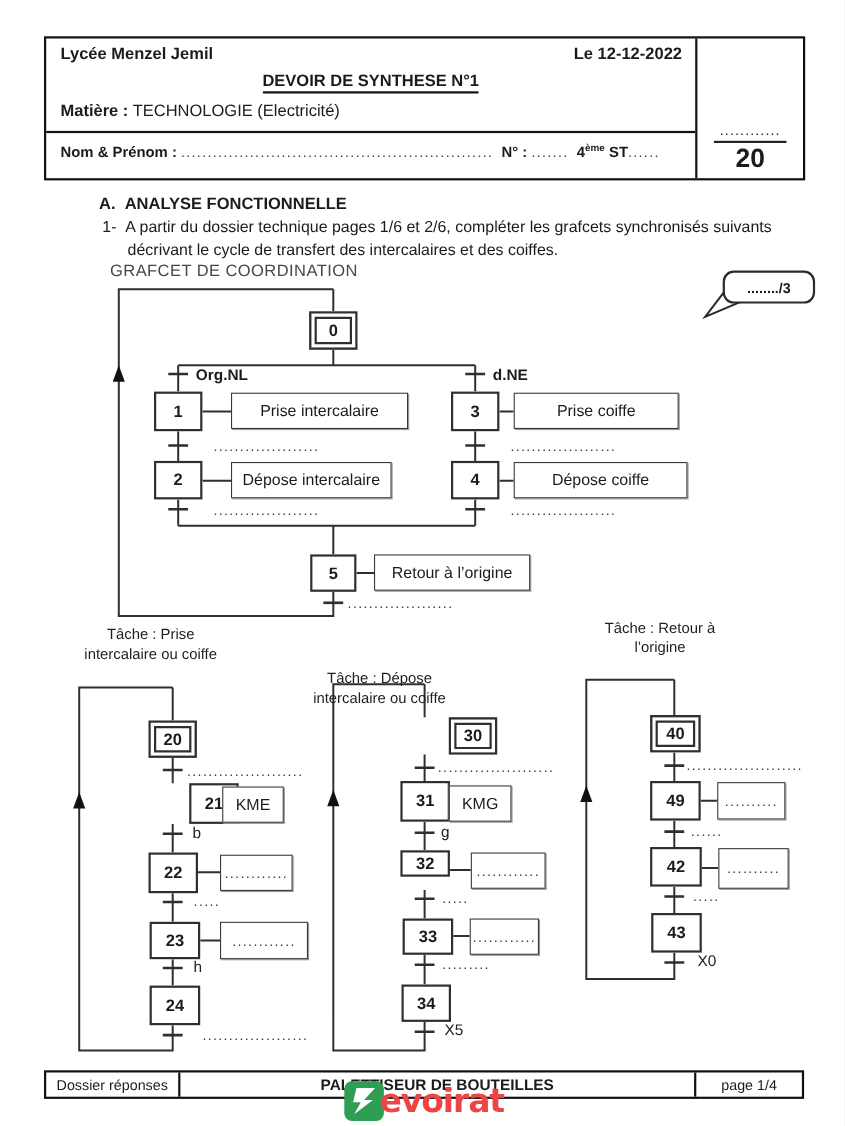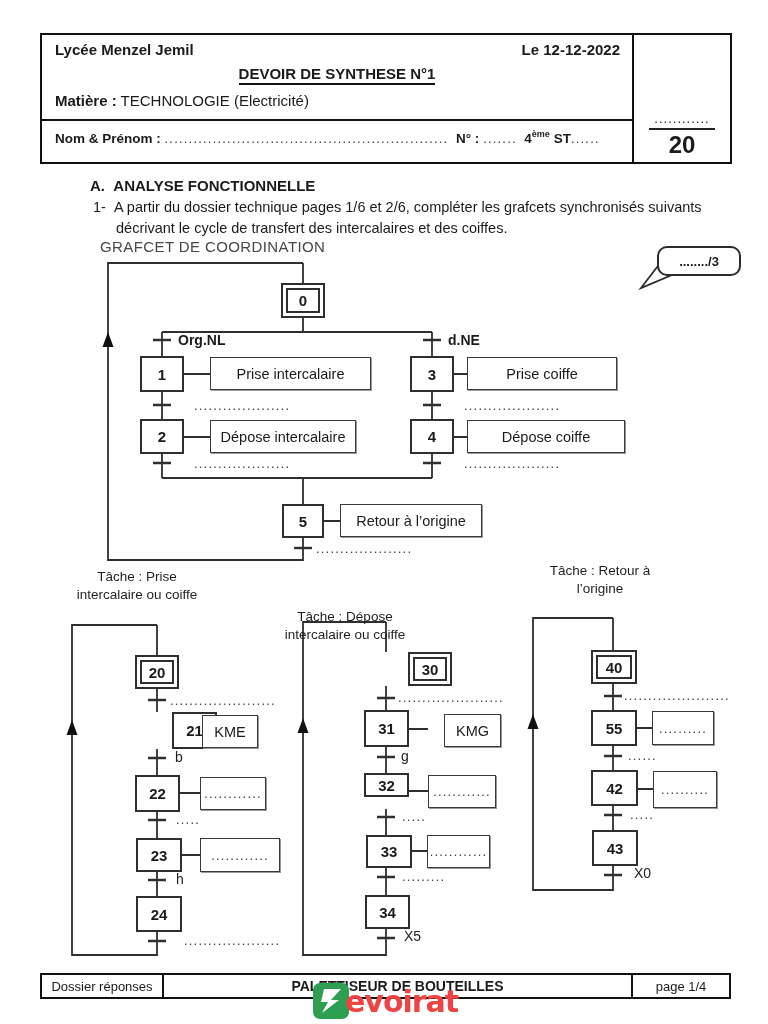--- a/index.html
+++ b/index.html
@@ -192,34 +192,34 @@
   <div class="txt dots" style="left:176px;top:812px;">.....</div>
   <div class="step" style="left:136px;top:838px;width:46px;height:34px;">23</div>
   <div class="action dots" style="left:200px;top:838px;width:80px;height:34px;">............</div>
   <div class="txt tvar" style="left:176px;top:871px;">h</div>
   <div class="step" style="left:136px;top:896px;width:46px;height:36px;">24</div>
   <div class="txt dots" style="left:184px;top:933px;">....................</div>
 
   <div class="step initial" style="left:364px;top:652px;width:44px;height:34px;margin-left:44px;">30</div>
   <div class="txt dots" style="left:398px;top:690px;">......................</div>
   <div class="step" style="left:364px;top:710px;width:45px;height:37px;">31</div>
-  <div class="action" style="left:444px;top:714px;width:57px;height:33px;">KMG</div>
+  <div class="action" style="left:408px;top:714px;width:57px;height:33px;">KMG</div>
   <div class="txt tvar" style="left:401px;top:748px;">g</div>
   <div class="step" style="left:364px;top:773px;width:45px;height:24px;">32</div>
   <div class="action dots" style="left:428px;top:775px;width:68px;height:33px;">............</div>
   <div class="txt dots" style="left:402px;top:809px;">.....</div>
   <div class="step" style="left:366px;top:835px;width:46px;height:33px;">33</div>
   <div class="action dots" style="left:427px;top:835px;width:63px;height:33px;">............</div>
   <div class="txt dots" style="left:402px;top:869px;">.........</div>
   <div class="step" style="left:365px;top:895px;width:45px;height:34px;">34</div>
   <div class="txt tvar" style="left:404px;top:928px;">X5</div>
 
   <div class="step initial" style="left:591px;top:650px;width:46px;height:34px;">40</div>
   <div class="txt dots" style="left:624px;top:688px;">......................</div>
-  <div class="step" style="left:591px;top:710px;width:46px;height:36px;">55</div>
+  <div class="step" style="left:591px;top:710px;width:46px;height:36px;">49</div>
   <div class="action dots" style="left:652px;top:711px;width:62px;height:34px;">..........</div>
   <div class="txt dots" style="left:628px;top:748px;">......</div>
   <div class="step" style="left:591px;top:770px;width:47px;height:36px;">42</div>
   <div class="action dots" style="left:653px;top:771px;width:64px;height:37px;">..........</div>
   <div class="txt dots" style="left:630px;top:807px;">.....</div>
   <div class="step" style="left:592px;top:830px;width:46px;height:36px;">43</div>
   <div class="txt tvar" style="left:634px;top:865px;">X0</div>
 
   <div class="abs ftr" style="left:40px;top:973px;width:691px;height:26px;">
     <div class="ftr-cell ftr-left">Dossier réponses</div>

